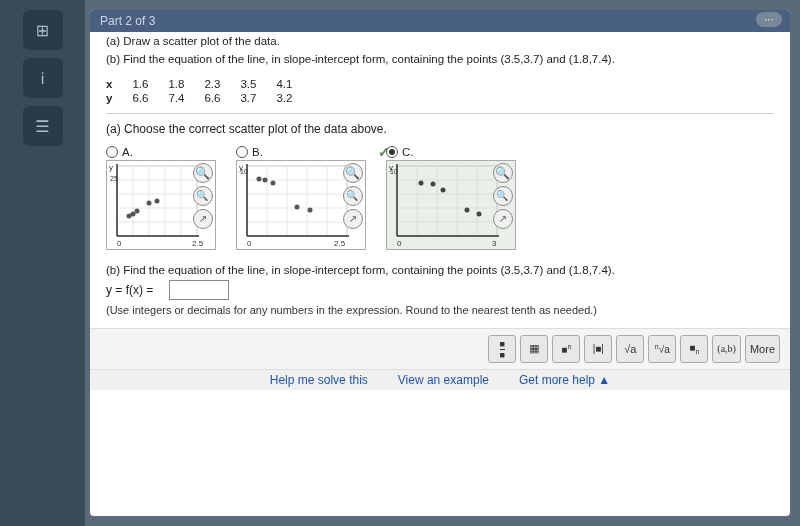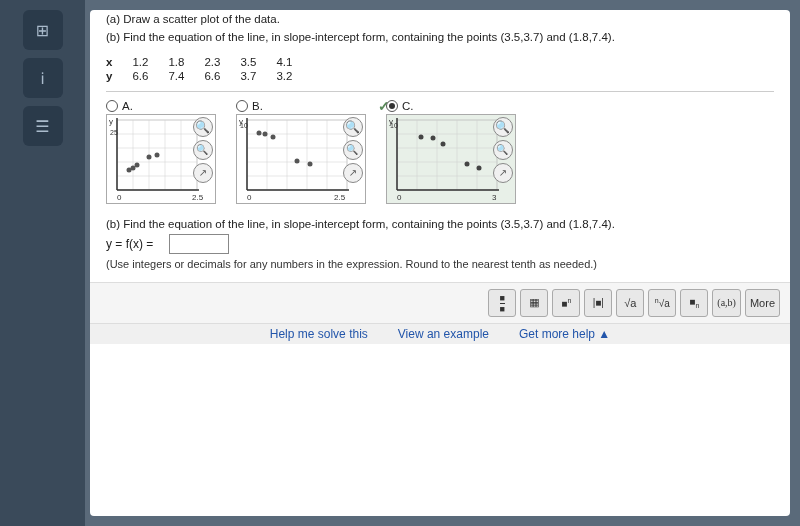--- a/index.html
+++ b/index.html
@@ -238,50 +238,57 @@
 </head>
 <body>
 
 <div class="sidebar">
   <div class="sidebar-icon">⊞</div>
   <div class="sidebar-icon">ℹ</div>
   <div class="sidebar-icon">☰</div>
 </div>
 
 <div class="main-container">
+  <div class="part-header">
+    <span>Part 2 of 3</span>
+    <button class="expand-btn">···</button>
+  </div>
 
   <div class="content-area">
     <div class="problem-text">
       <div>(a) Draw a scatter plot of the data.</div>
       <div>(b) Find the equation of the line, in slope-intercept form, containing the points (3.5,3.7) and (1.8,7.4).</div>
     </div>
 
     <table class="data-table">
       <tbody>
           <tr>
         <td>x</td>
-        <td>1.2</td>
+        <td>1.6</td>
         <td>1.8</td>
         <td>2.3</td>
         <td>3.5</td>
         <td>4.1</td>
       </tr>
       <tr>
         <td>y</td>
         <td>6.6</td>
         <td>7.4</td>
         <td>6.6</td>
         <td>3.7</td>
         <td>3.2</td>
       </tr>
     </tbody>
       </table>
 
     <hr class="divider">
 
+    <div class="question-a">
+      <span>(a) Choose the correct scatter plot of the data above.</span>
+    </div>
 
     <div class="scatter-options">
 
       <div class="option-container">
         <div class="option-label">
           <span class="radio-btn"></span>
           <span>A.</span>
         </div>
         <div class="graph-wrapper" style="width:110px;height:90px;">
           <svg class="graph-svg" width="110" height="90">

